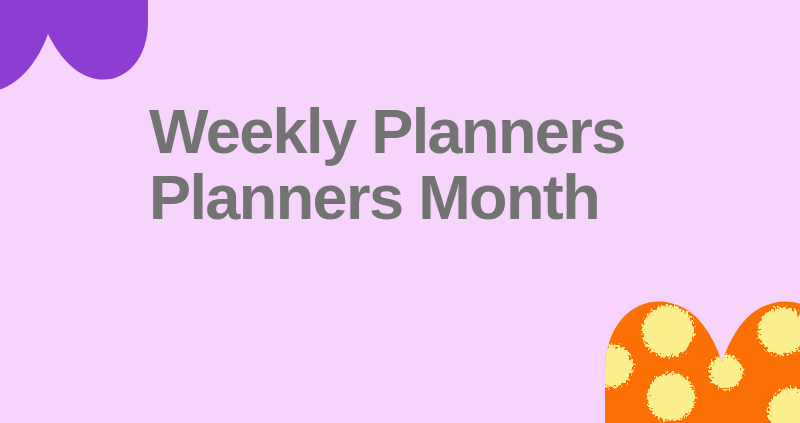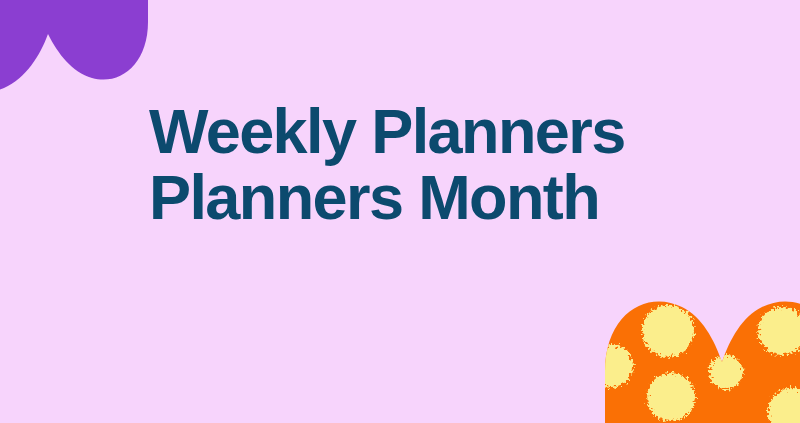--- a/index.html
+++ b/index.html
@@ -32,21 +32,21 @@
     left: 149px;
     top: 98px;
     width: 560px;
     margin: 0;
     z-index: 5;
     font-family: "Liberation Sans", "DejaVu Sans", sans-serif;
     font-weight: 700;
     font-size: 63px;
     line-height: 66px;
     letter-spacing: -1.6px;
-    color: #0c4a6e;
+    color: #737373;
     -webkit-font-smoothing: antialiased;
   }
   .headline .line {
     display: block;
     white-space: nowrap;
   }
 </style>
 </head>
 <body>
 

